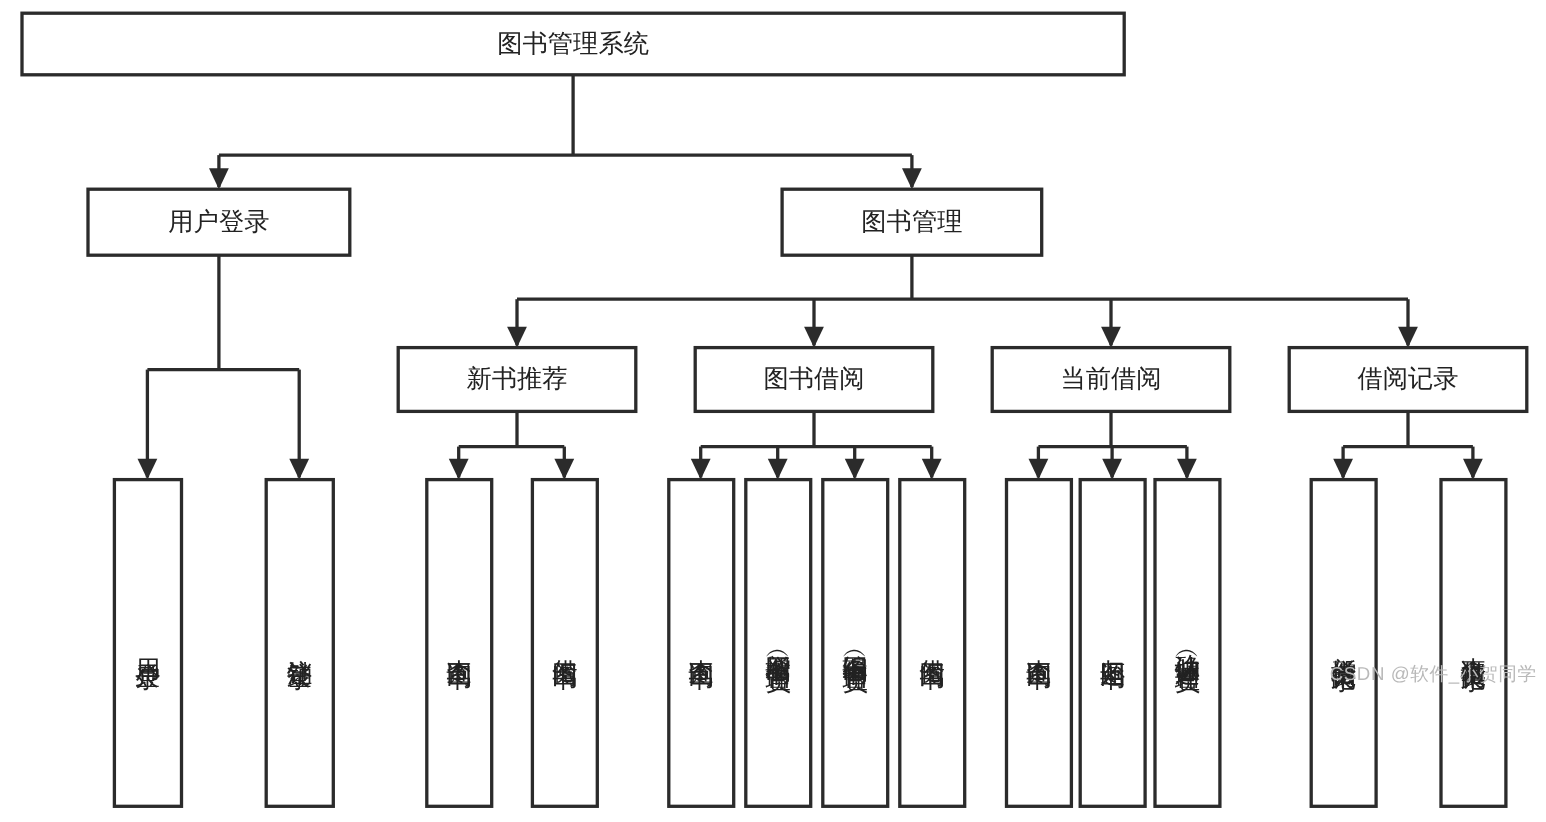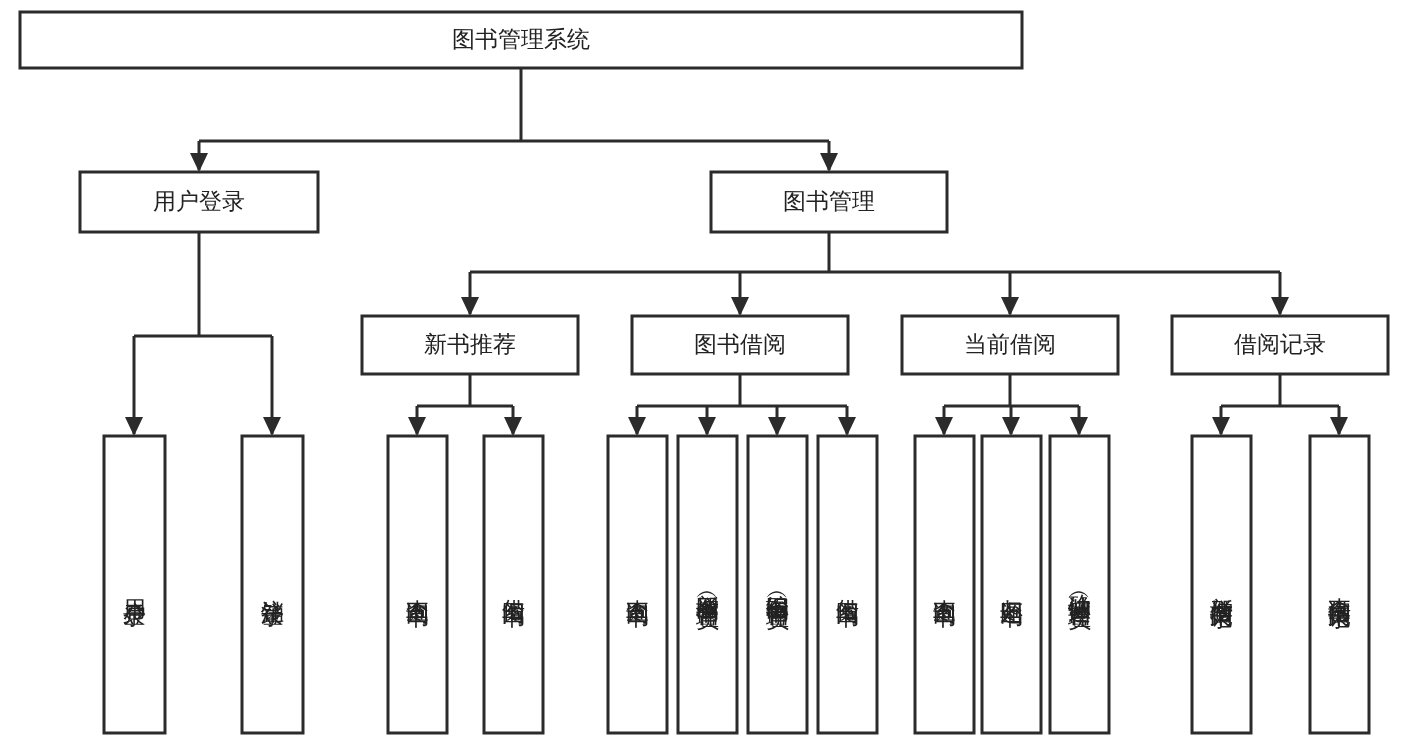--- a/index.html
+++ b/index.html
@@ -173,14 +173,15 @@
       <div class="node-label-v" style="left: 678px; top: 436px; width: 59px; height: 297px; display: flex; align-items: center; justify-content: center;">新增图书（管理员）</div>
       <div class="node-label-v" style="left: 748px; top: 436px; width: 59px; height: 297px; display: flex; align-items: center; justify-content: center;">编辑图书（管理员）</div>
       <div class="node-label-v" style="left: 818px; top: 436px; width: 59px; height: 297px; display: flex; align-items: center; justify-content: center;">借阅图书</div>
       <div class="node-label-v" style="left: 915px; top: 436px; width: 59px; height: 297px; display: flex; align-items: center; justify-content: center;">查询图书</div>
       <div class="node-label-v" style="left: 982px; top: 436px; width: 59px; height: 297px; display: flex; align-items: center; justify-content: center;">归还图书</div>
       <div class="node-label-v" style="left: 1050px; top: 436px; width: 59px; height: 297px; display: flex; align-items: center; justify-content: center;">确认归还（管理员）</div>
       <div class="node-label-v" style="left: 1192px; top: 436px; width: 59px; height: 297px; display: flex; align-items: center; justify-content: center;">新增借阅记录</div>
       <div class="node-label-v" style="left: 1310px; top: 436px; width: 59px; height: 297px; display: flex; align-items: center; justify-content: center;">查询借阅记录</div>
     </div>
 
+  <div class="watermark">CSDN @软件_小贺同学</div>
 
 </div>
 
 </body></html>

